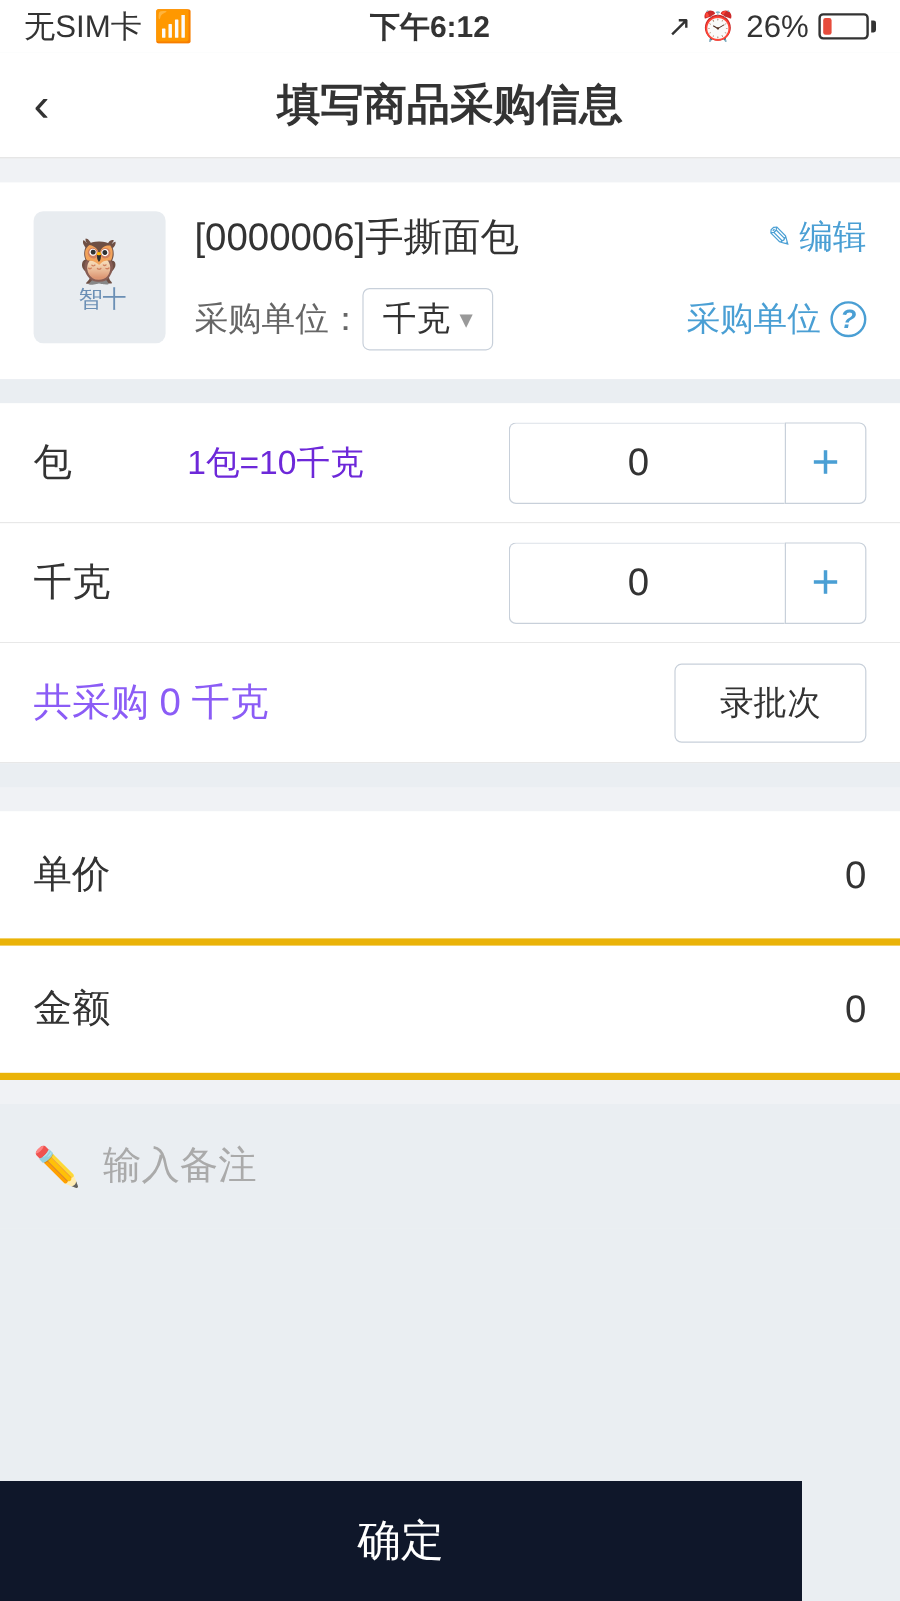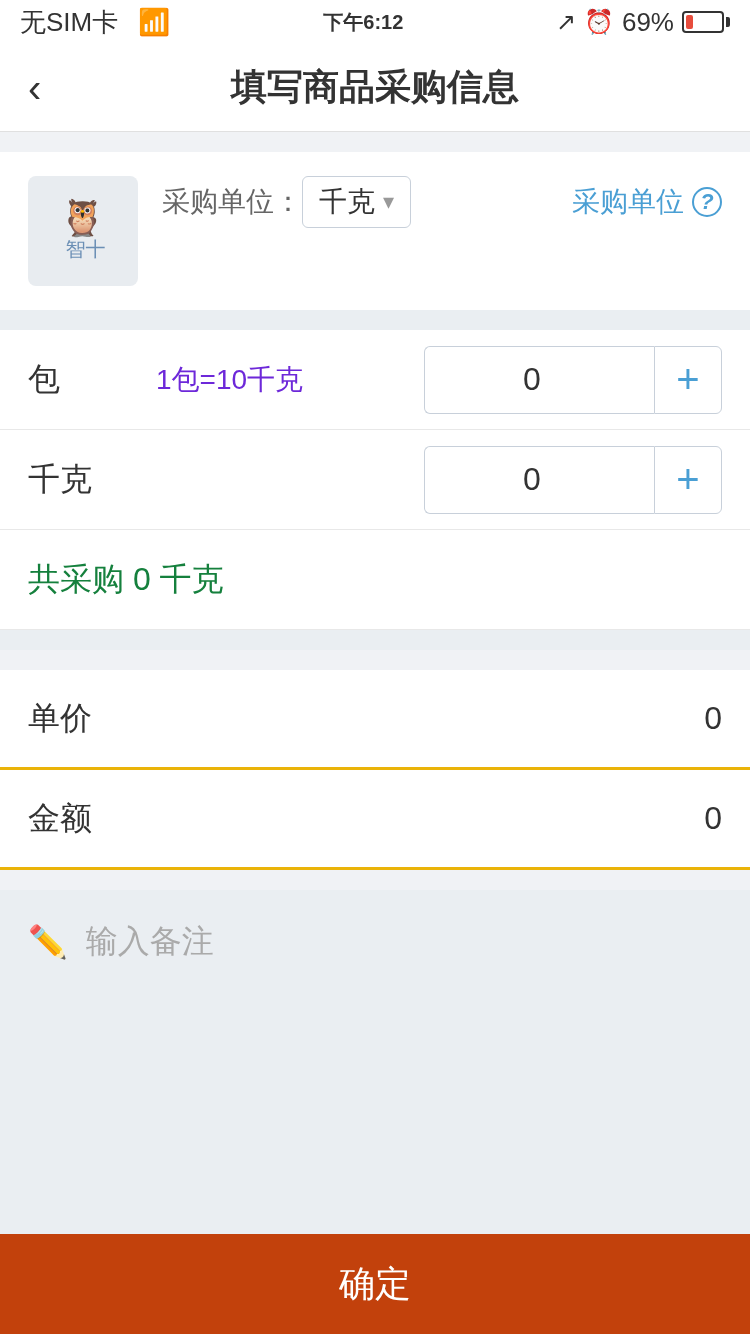--- a/index.html
+++ b/index.html
@@ -21,26 +21,26 @@
       display: flex;
       align-items: center;
       justify-content: space-between;
       padding: 0 20px;
       font-size: 28px;
       font-weight: 500;
     }
     .status-left {
       display: flex;
       align-items: center;
-      gap: 20px;
+      gap: 10px;
       font-size: 26px;
       color: #333;
     }
     .status-center {
-      font-size: 20px;
+      font-size: 25px;
       font-weight: 600;
       color: #333;
     }
     .status-right {
       display: flex;
       align-items: center;
       gap: 8px;
       font-size: 26px;
       color: #333;
     }
@@ -267,21 +267,21 @@
       display: flex;
       align-items: center;
       justify-content: space-between;
       padding: 0 28px;
       height: 100px;
       background: #fff;
       border-bottom: 1px solid #e8e8e8;
     }
     .summary-text {
       font-size: 32px;
-      color: #15803d;
+      color: #8b5cf6;
     }
     .batch-btn {
       width: 160px;
       height: 66px;
       border: 1px solid #c8d0da;
       border-radius: 6px;
       background: #fff;
       font-size: 28px;
       color: #333;
       display: flex;
@@ -293,22 +293,22 @@
     
     .detail-section {
       background: #fff;
       margin-top: 20px;
     }
     .detail-row {
       display: flex;
       align-items: center;
       justify-content: space-between;
       padding: 0 28px;
-      height: 100px;
-      border-bottom: 3px solid #eab308;
+      height: 112px;
+      border-bottom: 6px solid #eab308;
     }
     .detail-label {
       font-size: 32px;
       color: #333;
     }
     .detail-value {
       font-size: 32px;
       color: #333;
     }
 
@@ -326,23 +326,23 @@
       font-size: 32px;
       color: #999;
     }
     .remark-placeholder {
       font-size: 32px;
       color: #aaa;
     }
 
     
     .confirm-btn {
-      width: 750px;
+      width: 668px;
       height: 100px;
-      background: #c2410c;
+      background: #0f172a;
       display: flex;
       align-items: center;
       justify-content: center;
       font-size: 36px;
       color: #fff;
       font-weight: 500;
       cursor: pointer;
       position: fixed;
       bottom: 0;
       left: 0;
@@ -353,21 +353,21 @@
 
 <div class="status-bar">
   <div class="status-left">
     <span>无SIM卡</span>
     <span>📶</span>
   </div>
   <div class="status-center">下午6:12</div>
   <div class="status-right">
     <span style="font-size:24px;">↗</span>
     <span style="font-size:24px;">⏰</span>
-    <span>69%</span>
+    <span>26%</span>
     <div class="battery-icon">
       <div class="battery-body">
         <div class="battery-fill"></div>
       </div>
       <div class="battery-tip"></div>
     </div>
   </div>
 </div>
 
 <div class="nav-bar">
@@ -376,20 +376,27 @@
 </div>
 
 <div class="product-card">
   <div class="product-thumbnail">
     <div>
       <div class="owl-logo">🦉</div>
       <div class="owl-text">智十</div>
     </div>
   </div>
   <div class="product-info">
+    <div class="product-name-row">
+      <div class="product-name">[0000006]手撕面包</div>
+      <div class="edit-link">
+        <span class="edit-icon">✎</span>
+        <span>编辑</span>
+      </div>
+    </div>
     <div class="unit-row">
       <div style="display:flex;align-items:center;gap:0;">
         <span class="unit-label">采购单位：</span>
         <div class="unit-select">
           <span>千克</span>
           <span class="unit-arrow">▾</span>
         </div>
       </div>
       <div class="price-ref">
         <span>采购单位</span>
@@ -418,20 +425,21 @@
     <div class="input-row-right">
       <input class="number-input" type="number" value="0" style="">
       <div class="plus-btn">+</div>
     </div>
   </div>
 
   <div class="summary-row">
     <div class="summary-text">
       <span>共采购</span>&nbsp;<span>0</span>&nbsp;<span>千克</span>
     </div>
+    <div class="batch-btn">录批次</div>
   </div>
 </div>
 
 <div class="separator"></div>
 
 <div class="detail-section">
   <div class="detail-row">
     <span class="detail-label">单价</span>
     <span class="detail-value">0</span>
   </div>

